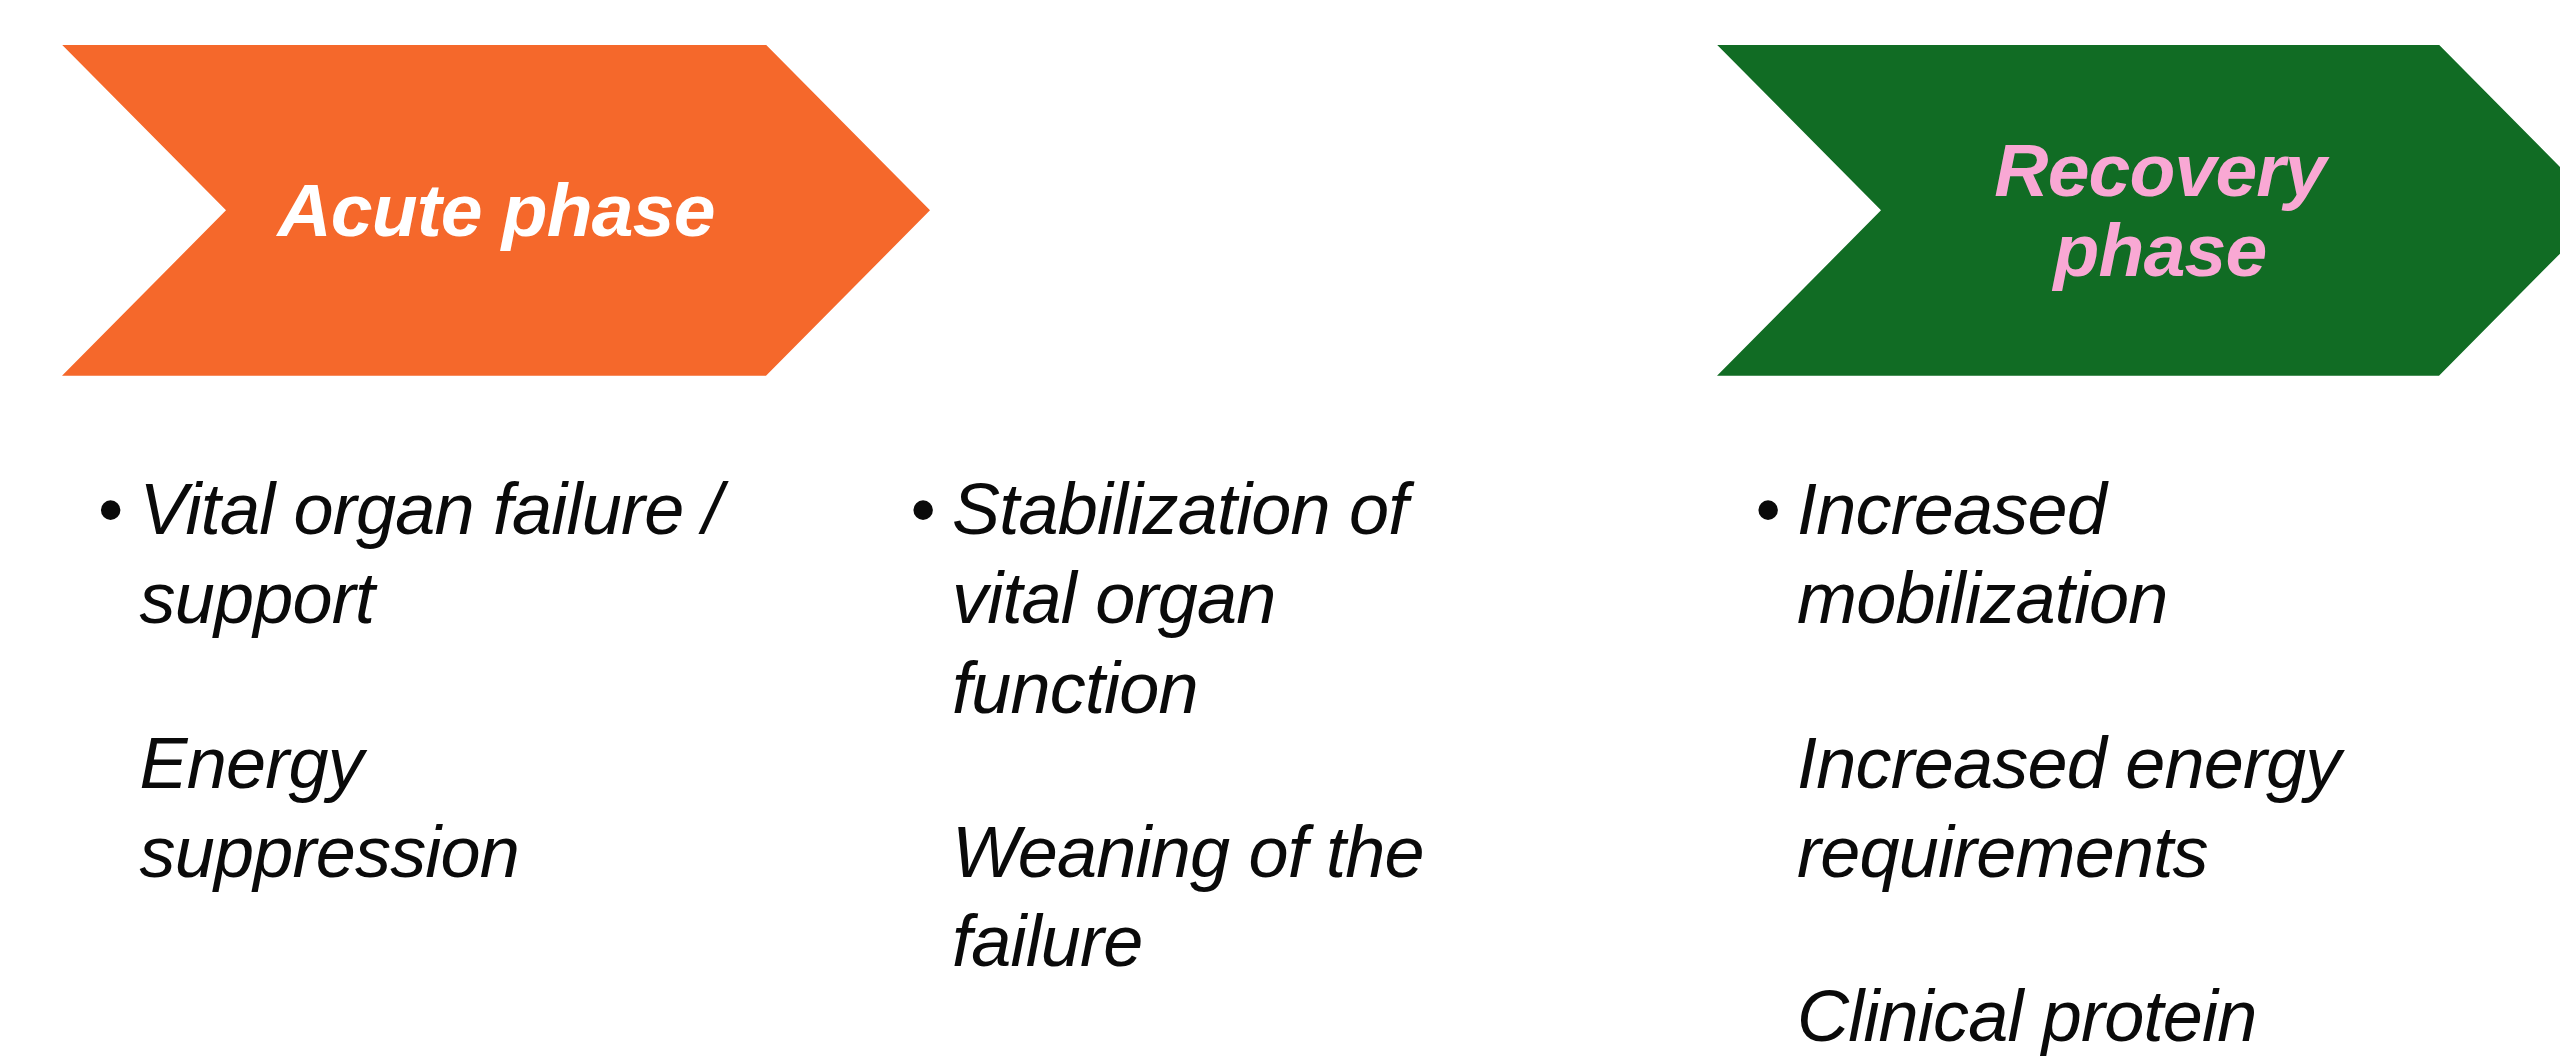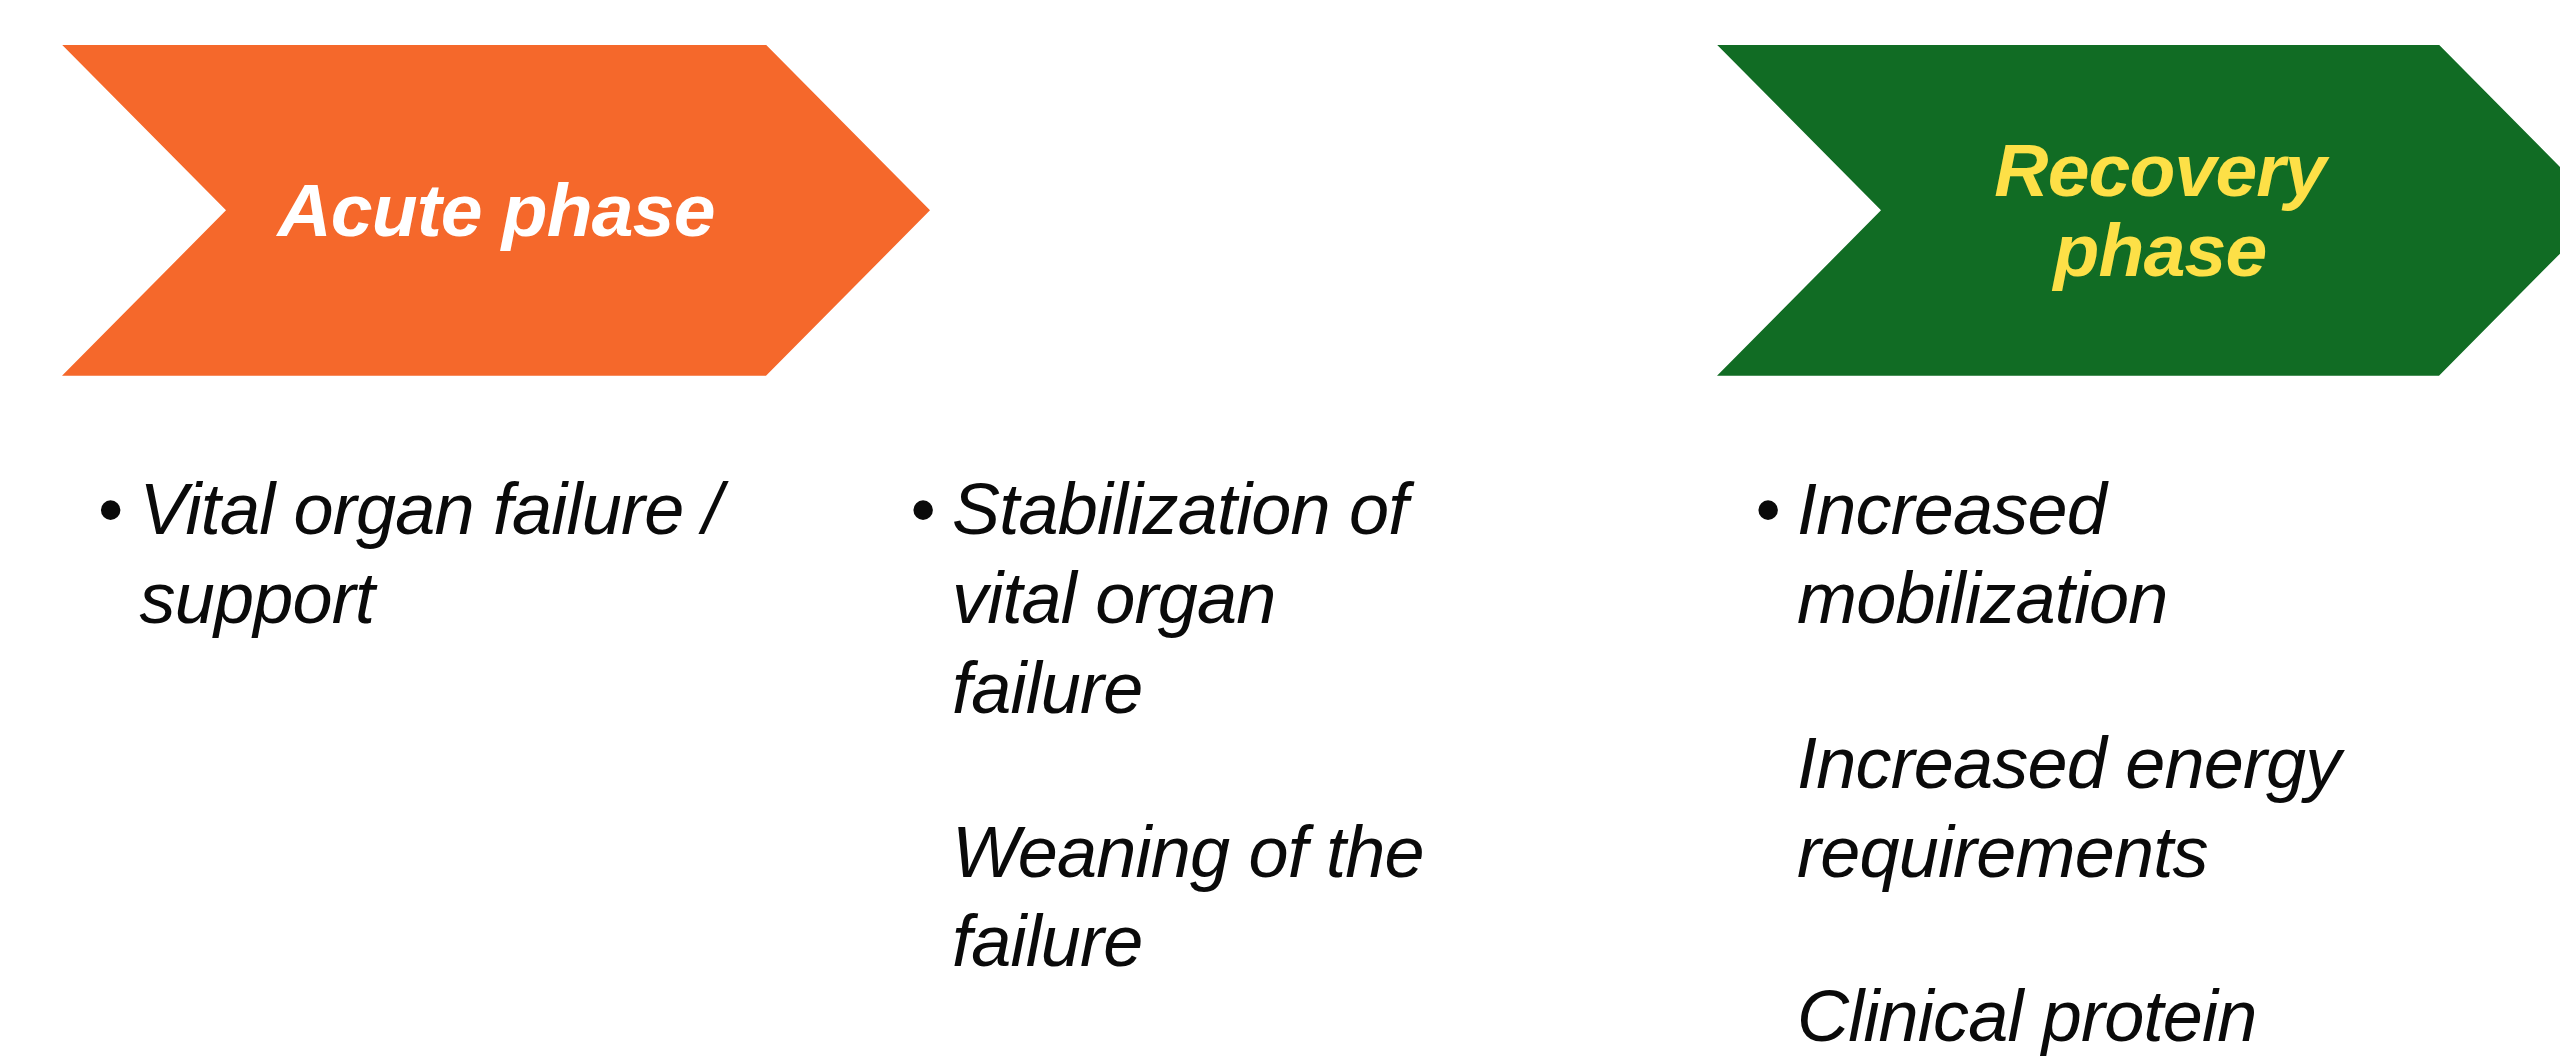--- a/index.html
+++ b/index.html
@@ -56,38 +56,43 @@
 <body>
 
 <div class="canvas" style="background-color: rgb(255, 255, 255);">
 
   <div class="arrow arrow--acute" style="background-color: rgb(245, 104, 43);">
     <div class="arrow__title" style="color: rgb(255, 255, 255);">Acute phase</div>
   </div>
 
 
   <div class="arrow arrow--recovery" style="background-color: rgb(17, 108, 36);">
-    <div class="arrow__title" style="color: #fde047;">Recovery
+    <div class="arrow__title" style="color: #f9a8d4;">Recovery
 phase</div>
   </div>
 
   <div class="bullets bullets--acute" style="color: rgb(10, 10, 10);">
     <div class="bullet-item">
       <span class="bullet-item__marker">•</span>
       <span class="bullet-item__text">Vital organ failure /
 support</span>
     </div>
+    <div class="bullet-item">
+      <span class="bullet-item__marker"></span>
+      <span class="bullet-item__text">Energy
+suppression</span>
+    </div>
   </div>
 
   <div class="bullets bullets--stable" style="color: rgb(10, 10, 10);">
     <div class="bullet-item">
       <span class="bullet-item__marker">•</span>
       <span class="bullet-item__text">Stabilization of
 vital organ
-failure</span>
+function</span>
     </div>
     <div class="bullet-item">
       <span class="bullet-item__marker"></span>
       <span class="bullet-item__text">Weaning of the
 failure</span>
     </div>
   </div>
 
   <div class="bullets bullets--recovery" style="color: rgb(10, 10, 10);">
     <div class="bullet-item">

